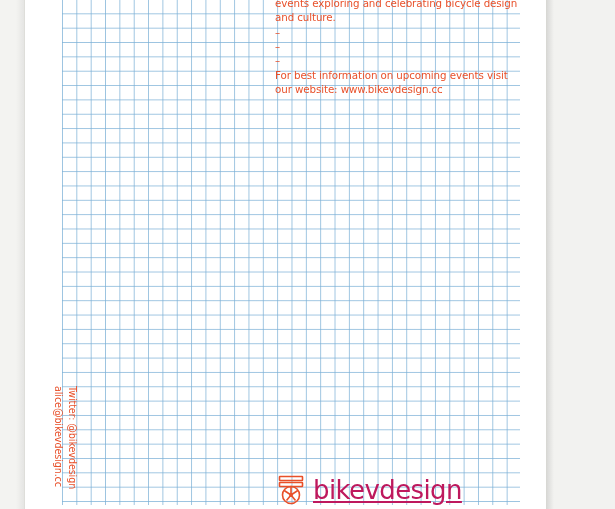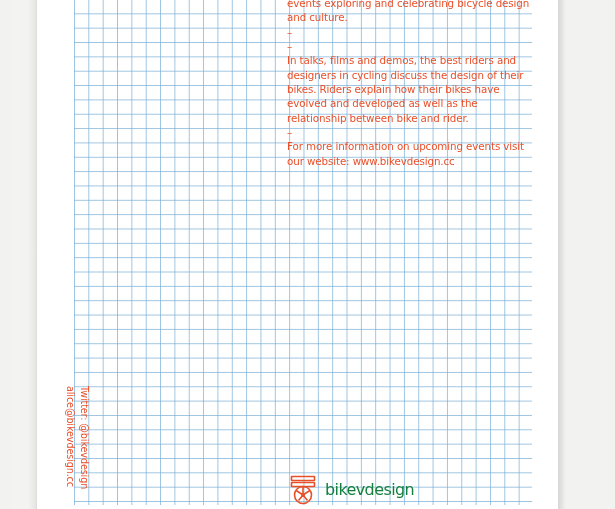--- a/index.html
+++ b/index.html
@@ -10,21 +10,21 @@
   body {
     width: 615px;
     height: 509px;
     overflow: hidden;
     font-family: "DejaVu Sans", sans-serif;
   }
 
   
   #page {
     position: absolute;
-    left: 12px;
+    left: 0;
     top: 0;
     width: 523px;
     height: 509px;
     background: #f3f3f1;
   }
 
   
   .sheet {
     position: absolute;
     left: 24px;
@@ -144,48 +144,48 @@
     display: flex;
     align-items: center;
     gap: 7px;
   }
   .logo-mark {
     width: 30px;
     height: 32px;
     position: relative;
   }
   .logo-word {
-    color: #15803d;
-    font-family: "DejaVu Sans", sans-serif;
-    font-size: 16px;
+    color: #be185d;
+    font-family: "DejaVu Sans", sans-serif;
+    font-size: 26px;
     letter-spacing: -0.6px;
     line-height: 20px;
+    text-decoration: underline;
   }
 </style>
 </head>
 <body>
 
 <div id="page">
 
   <div class="sheet-shadow-left"></div>
   <div class="sheet"></div>
   <div class="sheet-edge-left"></div>
   <div class="sheet-edge-right"></div>
   <div class="sheet-shadow-right"></div>
 
   <div class="grid"></div>
   <div class="grid-mask-bottom"></div>
 
   <div class="copy">
     <p>events exploring and celebrating bicycle design and culture.</p>
     <p class="rule">–</p>
     <p class="rule">–</p>
-    <p>In talks, films and demos, the best riders and designers in cycling discuss the design of their bikes. Riders explain how their bikes have evolved and developed as well as the relationship between bike and rider.</p>
     <p class="rule">–</p>
-    <p>For more information on upcoming events visit our website: www.bikevdesign.cc</p>
+    <p>For best information on upcoming events visit our website: www.bikevdesign.cc</p>
   </div>
 
   <div class="vertical-block">
     <div class="vert vert-email">alice@bikevdesign.cc</div>
     <div class="vert vert-twitter">Twitter: @bikevdesign</div>
   </div>
 
   <div class="logo">
     <div class="logo-mark">
       <svg width="30" height="32" viewBox="0 0 30 32" aria-hidden="true">

